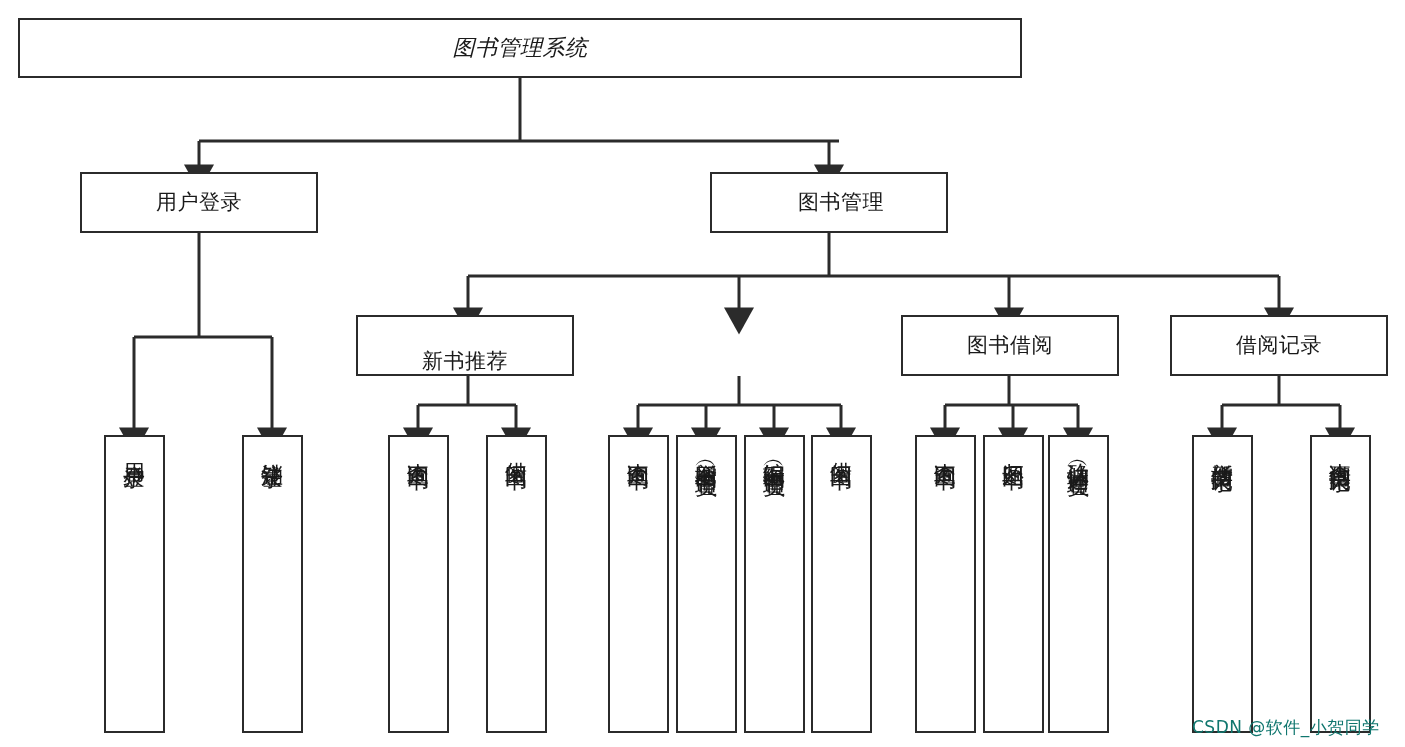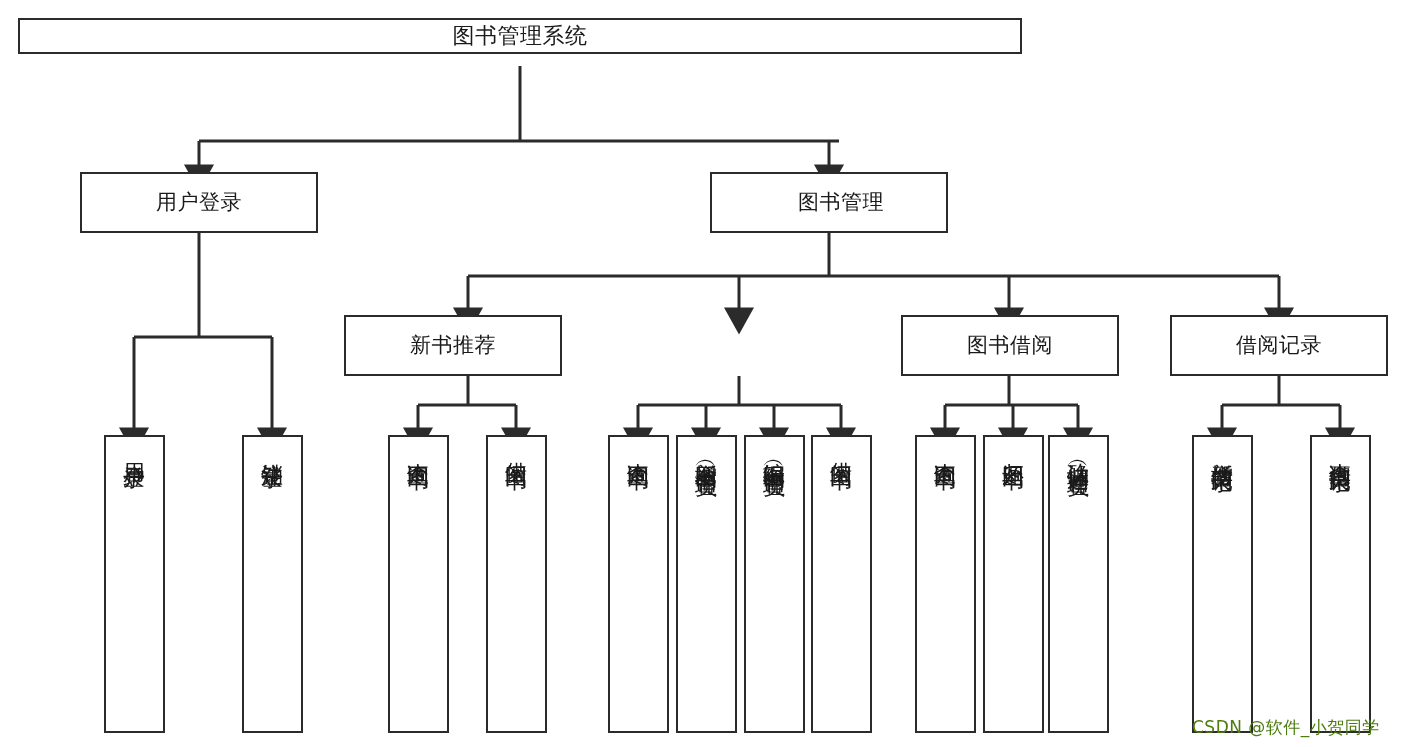--- a/index.html
+++ b/index.html
@@ -61,21 +61,21 @@
     writing-mode: vertical-rl;
     text-orientation: upright;
     font-size: 22px;
     line-height: 1.05;
     letter-spacing: 2px;
     white-space: nowrap;
   }
   .watermark {
     position: absolute;
     font-size: 17px;
-    color: #4d7c0f;
+    color: #0f766e;
     white-space: nowrap;
     letter-spacing: 0.5px;
   }
 </style>
 </head>
 <body>
 
 <div id="canvas">
 
   <svg id="edges" viewBox="0 0 1405 747" xmlns="http://www.w3.org/2000/svg">
@@ -121,33 +121,33 @@
       <path d="M1013,405 L1013,431" marker-end="url(#arrow)"></path>
       <path d="M1078,405 L1078,431" marker-end="url(#arrow)"></path>
 
       <path d="M1279,376 L1279,405"></path>
       <path d="M1222,405 L1340,405"></path>
       <path d="M1222,405 L1222,431" marker-end="url(#arrow)"></path>
       <path d="M1340,405 L1340,431" marker-end="url(#arrow)"></path>
     </g>
   </svg>
 
-  <div class="node horiz root" style="left:18px; top:18px; width:1004px; height:36px;">
+  <div class="node horiz root" style="left:18px; top:18px; width:1004px; height:60px;font-style:italic;">
     <span class="node-label">图书管理系统</span>
   </div>
 
   <div class="node horiz" style="left:80px; top:172px; width:238px; height:61px;">
     <span class="node-label">用户登录</span>
   </div>
 
   <div class="node horiz" style="left:710px; top:172px; width:238px; height:61px;padding-left:24px;">
     <span class="node-label">图书管理</span>
   </div>
 
-  <div class="node horiz" style="left:344px; top:315px; width:218px; height:61px;">
+  <div class="node horiz" style="left:356px; top:315px; width:218px; height:61px;align-items:flex-end;">
     <span class="node-label">新书推荐</span>
   </div>
 
 
   <div class="node horiz" style="left:901px; top:315px; width:218px; height:61px;">
     <span class="node-label">图书借阅</span>
   </div>
 
   <div class="node horiz" style="left:1170px; top:315px; width:218px; height:61px;">
     <span class="node-label">借阅记录</span>

